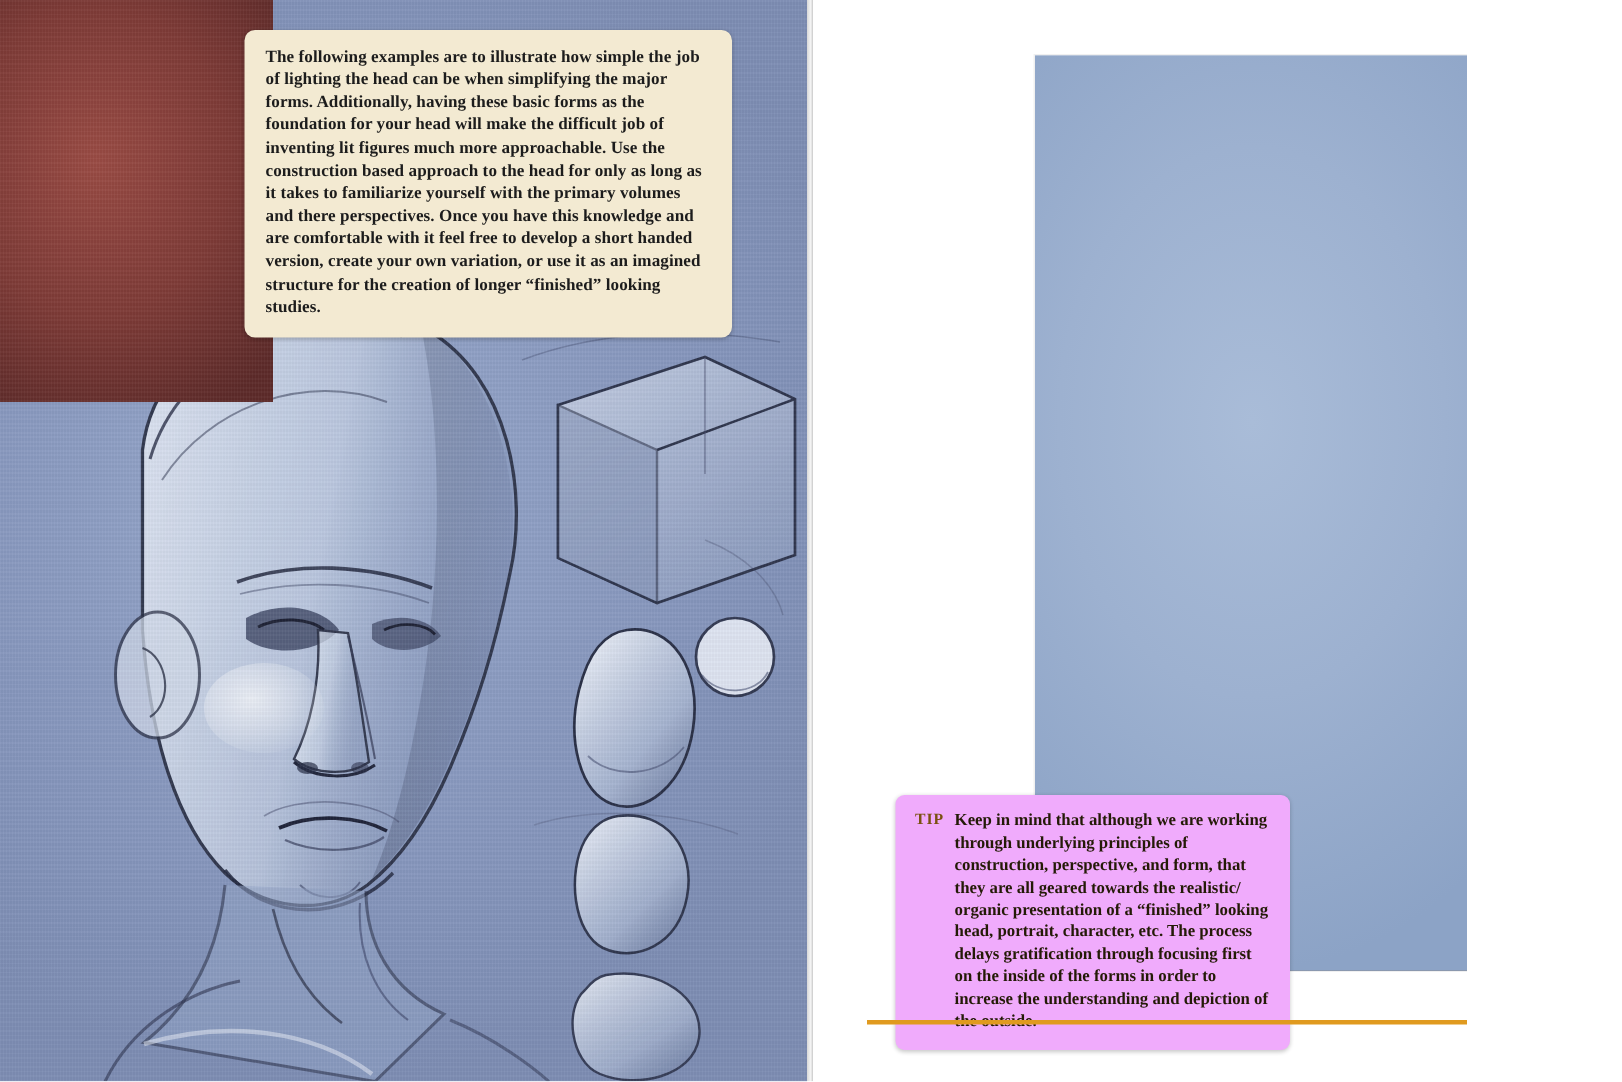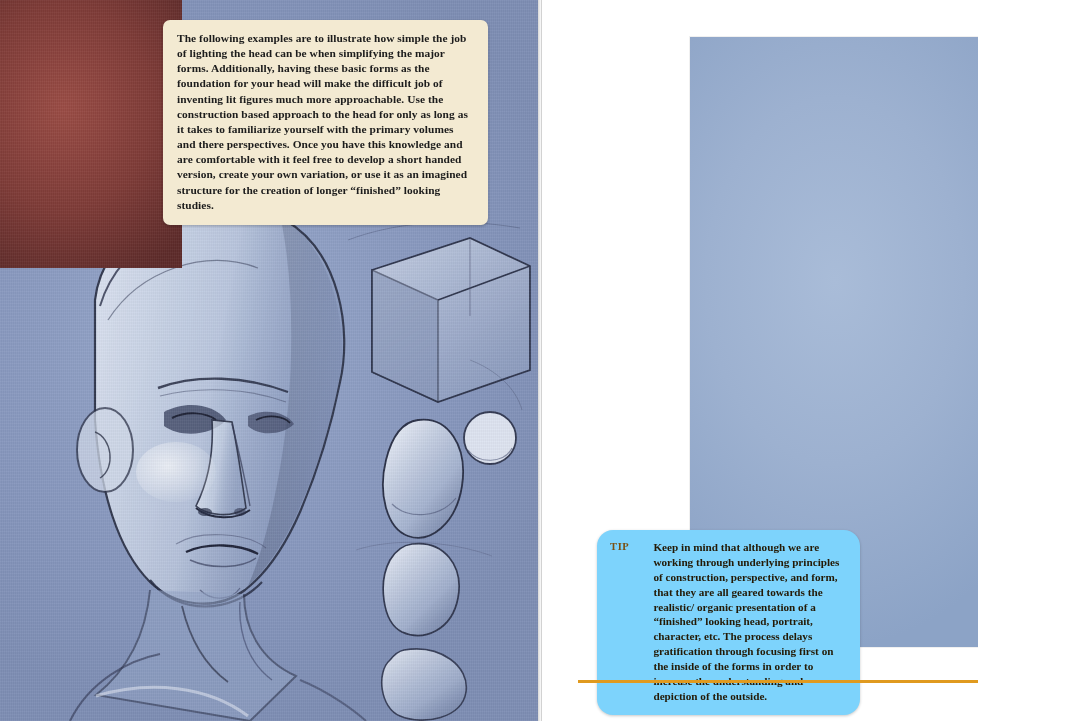--- a/index.html
+++ b/index.html
@@ -116,25 +116,25 @@
     background:
       radial-gradient(ellipse 80% 60% at 45% 40%, #a9bcd8 0%, #9db1d0 50%, #8ca3c6 100%);
   }
 
   
   .callout-tip {
     position: absolute;
     left: 55px; top: 530px;
     width: 263px;
     padding: 10px 13px 11px 13px;
-    background: #7dd3fc;
-    border-radius: 16px;
+    background: #f0abfc;
+    border-radius: 6px;
     box-shadow: 0 1px 3px rgba(0,0,0,.22);
     display: flex;
-    gap: 24px;
+    gap: 7px;
     align-items: flex-start;
   }
   .callout-tip .tip-label {
     font-family: "Liberation Serif", serif;
     font-size: 10.5px;
     font-weight: bold;
     color: #7a5010;
     letter-spacing: .06em;
     padding-top: 1px;
     flex: 0 0 auto;

